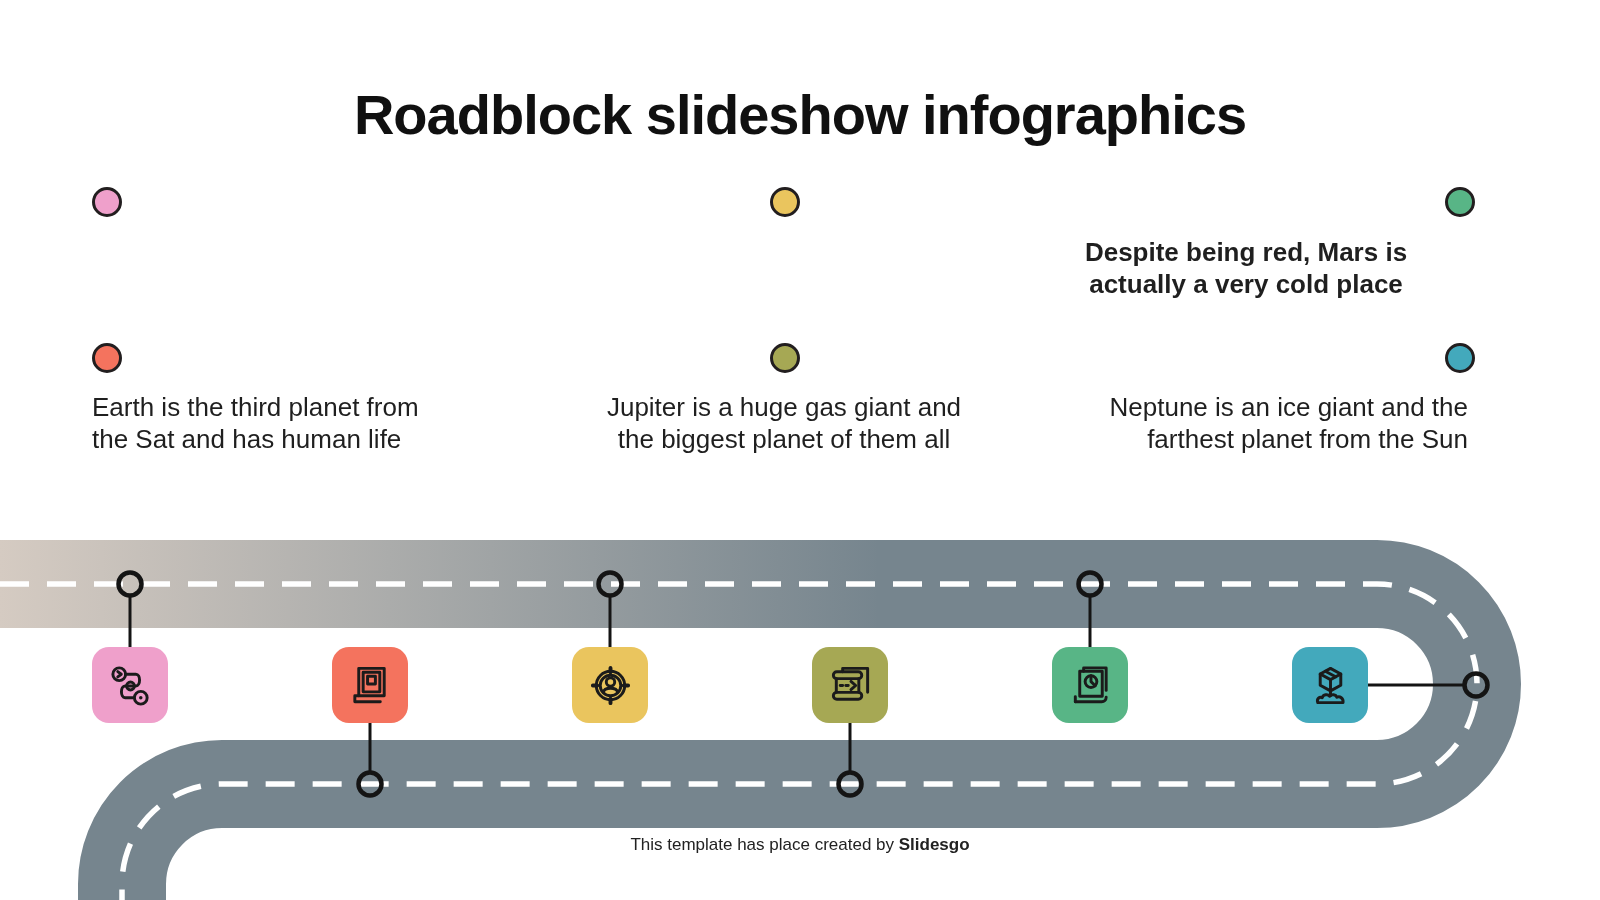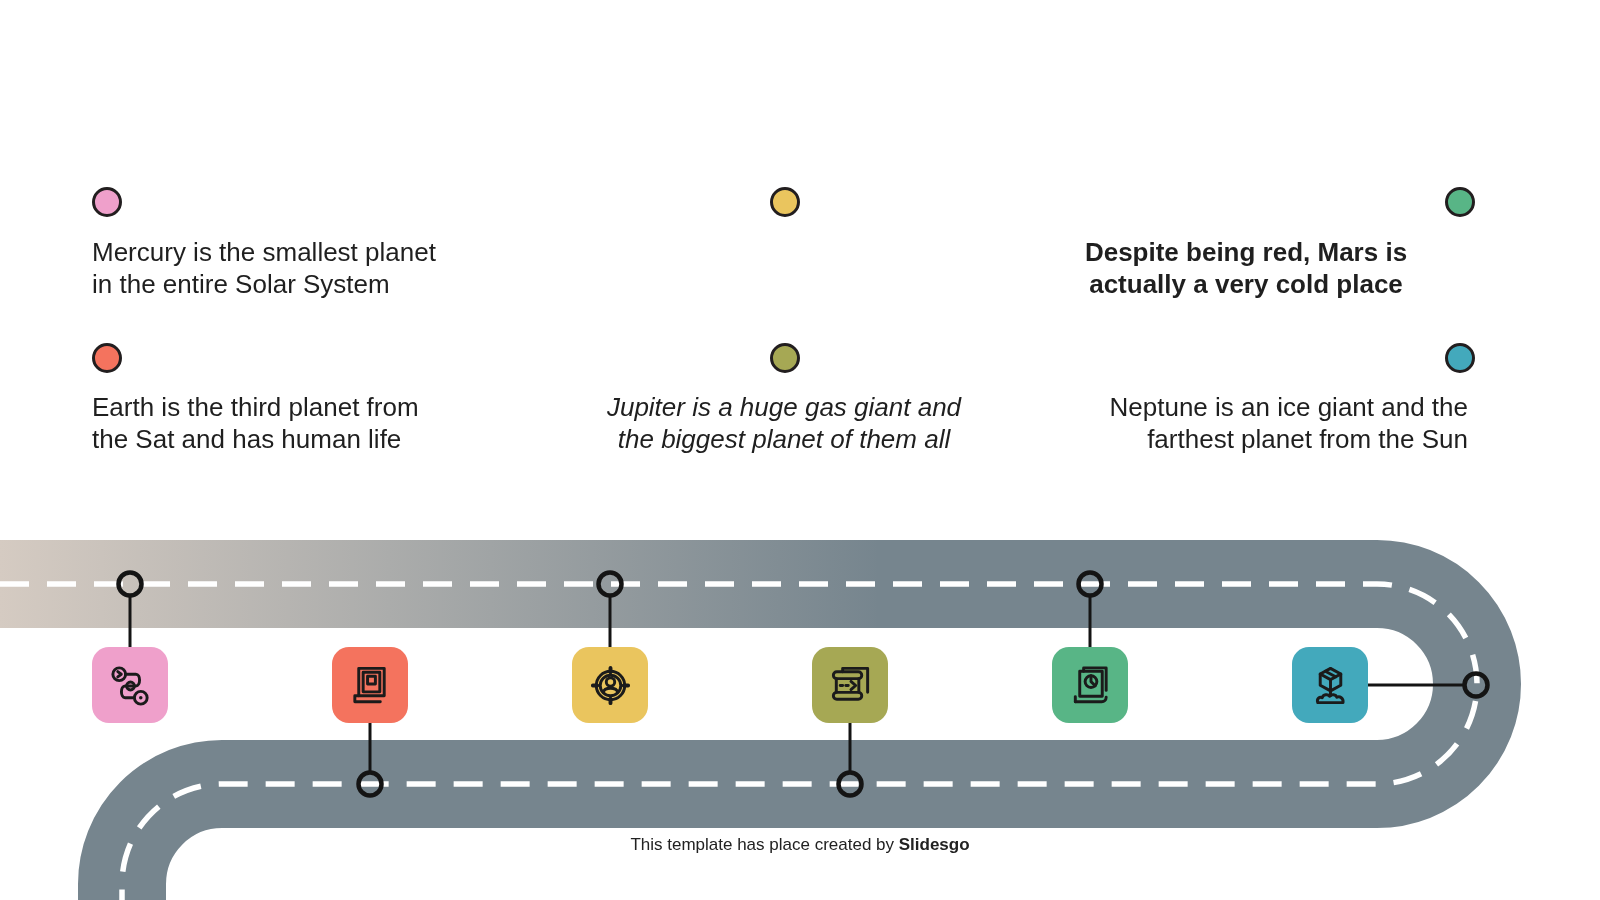--- a/index.html
+++ b/index.html
@@ -19,21 +19,21 @@
   .b-mercury{left:92px;top:187px;}
   .b-venus{left:770px;top:187px;}
   .b-mars{left:1445px;top:187px;}
   .b-earth{left:92px;top:343px;}
   .b-jupiter{left:770px;top:343px;}
   .b-neptune{left:1445px;top:343px;}
   .t-mercury{left:92px;top:236px;width:470px;text-align:left;}
   .t-venus{left:554px;top:236px;width:460px;text-align:center;}
   .t-mars{left:1016px;top:236px;width:460px;text-align:center;font-weight:bold;}
   .t-earth{left:92px;top:391px;width:470px;text-align:left;}
-  .t-jupiter{left:554px;top:391px;width:460px;text-align:center;font-style:italic;}
+  .t-jupiter{left:554px;top:391px;width:460px;text-align:center;}
   .t-neptune{left:1008px;top:391px;width:460px;text-align:right;}
 
   
   .road-svg{position:absolute;left:0;top:0;}
 
   
   .road-icon{position:absolute;top:647px;width:76px;height:76px;border-radius:17px;
              display:flex;align-items:center;justify-content:center;color:#1b1b1b;}
   .road-icon svg{width:47px;height:47px;}
   .ri-0{left:92px;} .ri-1{left:332px;} .ri-2{left:572px;}
@@ -74,30 +74,29 @@
     <g fill="none" stroke-width="4.5" stroke="#141414">
       <circle cx="130" cy="584" r="11.5"></circle>
       <circle cx="610" cy="584" r="11.5"></circle>
       <circle cx="1090" cy="584" r="11.5"></circle>
       <circle cx="370" cy="784" r="11.5"></circle>
       <circle cx="850" cy="784" r="11.5"></circle>
       <circle cx="1476" cy="685" r="11.5"></circle>
     </g>
   </svg>
 
+  <div class="title">Roadblock slideshow infographics</div>
 
   <div class="bullet b-mercury" style="background: rgb(239, 160, 203);"></div>
   <div class="bullet b-venus" style="background: rgb(234, 197, 94);"></div>
   <div class="bullet b-mars" style="background: rgb(88, 181, 134);"></div>
   <div class="bullet b-earth" style="background: rgb(244, 115, 94);"></div>
   <div class="bullet b-jupiter" style="background: rgb(166, 168, 84);"></div>
   <div class="bullet b-neptune" style="background: rgb(67, 169, 188);"></div>
 
-  <div class="fact-text t-mercury">Mercury is the smallest planet
-in the entire Solar System</div>
   <div class="fact-text t-mars">Despite being red, Mars is
 actually a very cold place</div>
   <div class="fact-text t-earth">Earth is the third planet from
 the Sat and has human life</div>
   <div class="fact-text t-jupiter">Jupiter is a huge gas giant and
 the biggest planet of them all</div>
   <div class="fact-text t-neptune">Neptune is an ice giant and the
 farthest planet from the Sun</div>
 
   <div class="road-icon ri-0" style="background: rgb(239, 160, 203);">

